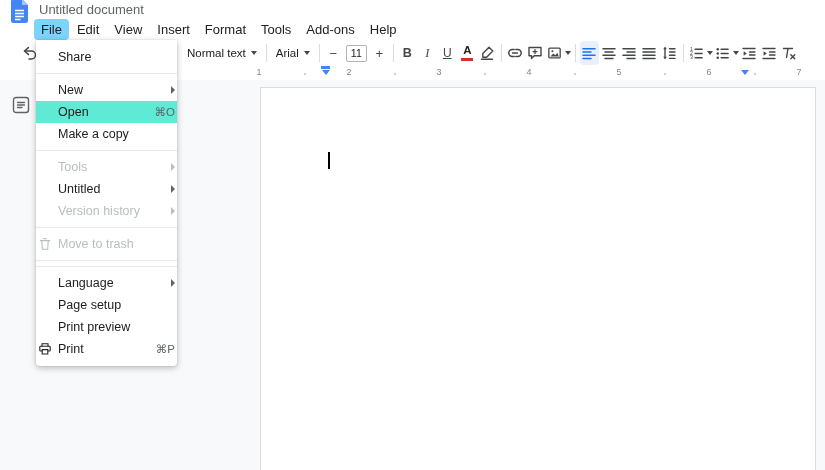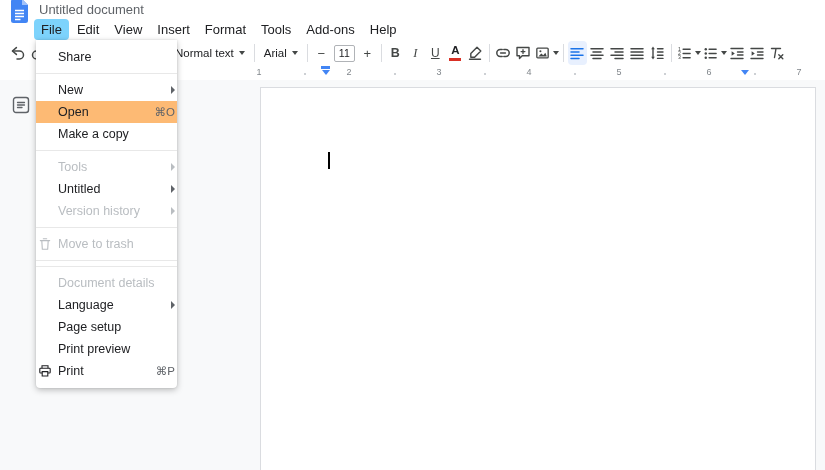--- a/index.html
+++ b/index.html
@@ -10,21 +10,21 @@
   
   .docs-logo { position:absolute; left:10px; top:-1px; width:19px; height:24px; cursor:pointer; }
   .doc-title { position:absolute; left:39px; top:2px; font-size:13px; color:#5f6368; cursor:text; }
 
   
   .menubar { position:absolute; left:34px; top:19px; display:flex; gap:1px; z-index:5; }
   .mb-item { font-size:13px; color:#202124; padding:3px 7px; border-radius:4px; line-height:15px; cursor:default; }
   .mb-item.active { background:#7dd3fc; }
 
   
-  .toolbar { position:absolute; top:40px; left:0; width:100%; height:26px; display:flex; align-items:center; padding-left:8px; gap:1px; }
+  .toolbar { position:absolute; top:40px; left:0; width:100%; height:26px; display:flex; align-items:center; padding-left:20px; gap:1px; }
   .tb-btn { width:19px; height:24px; border:none; background:transparent; display:flex; align-items:center; justify-content:center;
             border-radius:4px; color:#444746; padding:0; font-family:inherit; cursor:pointer; flex:0 0 auto; }
   .tb-btn.wide { width:25px; gap:2px; }
   .tb-btn.active { background:#e8f0fe; color:#1a73e8; }
   .tb-sep { width:1px; height:18px; background:#dadce0; margin:0 3px; flex:0 0 auto; }
   .tb-spacer { width:121px; height:1px; flex:0 0 auto; }
   .tb-dd { height:24px; display:flex; align-items:center; padding:0 5px; border-radius:4px; font-size:11.5px; color:#202124; gap:5px; cursor:pointer; flex:0 0 auto; }
   .tb-dd .lbl { white-space:nowrap; }
   .dd-caret { width:0; height:0; border-top:4px solid #444746; border-left:3.5px solid transparent; border-right:3.5px solid transparent; }
   .size-box { width:21px; height:17px; border:1px solid #b0b3b7; border-radius:2px; font-size:10.5px; display:flex; align-items:center; justify-content:center; color:#202124; margin:0 2px; cursor:text; flex:0 0 auto; }
@@ -47,21 +47,21 @@
   .canvas { position:absolute; top:80px; left:0; width:100%; height:390px; background:#f8f9fa; }
   .outline-btn { position:absolute; left:10px; top:14px; background:none; border:none; padding:2px; cursor:pointer; }
   .page { position:absolute; left:260px; top:7px; width:556px; height:383px; background:#fff;
           border:1px solid #dadce0; border-bottom:none; cursor:text; }
   .caret { position:absolute; left:67px; top:64px; width:2px; height:17px; background:#000; }
 
   
   .file-menu { position:absolute; left:36px; top:40px; width:141px; background:#fff; padding:6px 0;
                border-radius:0 0 4px 4px; box-shadow:0 2px 6px rgba(0,0,0,.25), 0 0 2px rgba(0,0,0,.12); z-index:20; }
   .mi { height:22px; display:flex; align-items:center; padding:0 2px; font-size:12.5px; color:#202124; cursor:default; }
-  .mi.highlighted { background:#fdba74; }
+  .mi.highlighted { background:#5eead4; }
   .mi.disabled { color:#b9bdc1; }
   .mi-icon { width:20px; display:flex; align-items:center; color:inherit; flex:0 0 auto; }
   .mi-label { flex:1; white-space:nowrap; }
   .mi-shortcut { color:#5f6368; font-size:11.5px; margin-left:8px; }
   .mi-arrow { width:0; height:0; border-left:4.5px solid #5f6368; border-top:4px solid transparent; border-bottom:4px solid transparent; margin-left:8px; flex:0 0 auto; }
   .mi.disabled .mi-arrow { border-left-color:#b9bdc1; }
   .mi-divider { border-top:1px solid #e8e8e8; margin:5px 0; }
 </style>
 </head>
 <body>
@@ -306,24 +306,20 @@
       <div class="mi disabled">
         <span class="mi-icon">
           <svg width="14" height="14" viewBox="0 0 14 14">
             <path d="M5.3 1.8h3.4M2.3 3.6h9.4M3.8 3.6l.5 8.6h5.4l.5-8.6" fill="none" stroke="currentColor" stroke-width="1.1" stroke-linecap="round" stroke-linejoin="round"></path>
           </svg>
         </span>
         <span class="mi-label">Move to trash</span>
       </div>
       <div class="mi-divider"></div>
       <div class="mi-divider"></div>
-      <div class="mi disabled">
-        <span class="mi-icon"></span>
-        <span class="mi-label">Document details</span>
-      </div>
       <div class="mi">
         <span class="mi-icon"></span>
         <span class="mi-label">Language</span>
         <span class="mi-arrow"></span>
       </div>
       <div class="mi">
         <span class="mi-icon"></span>
         <span class="mi-label">Page setup</span>
       </div>
       <div class="mi">

